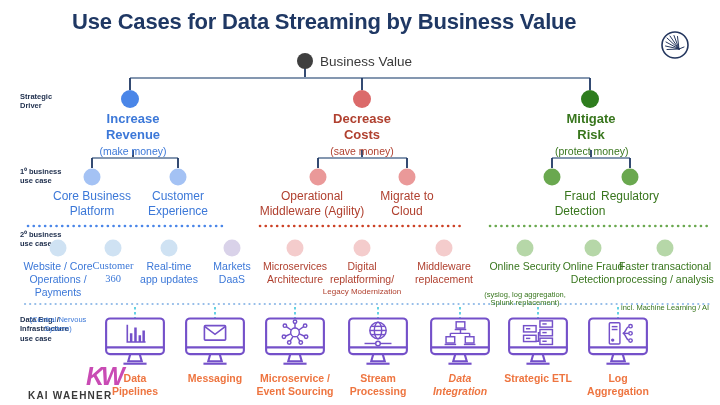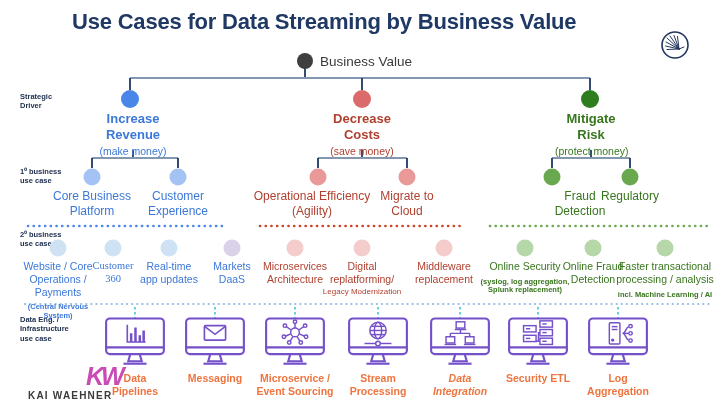--- a/index.html
+++ b/index.html
@@ -8,21 +8,21 @@
   .abs{position:absolute;}
   .title{font-size:22px;font-weight:700;color:#1f3864;letter-spacing:-0.2px;}
   .row-label{font-size:7.5px;font-weight:700;color:#21314f;white-space:pre-line;line-height:1.25;}
   .node-circle{position:absolute;border-radius:50%;transform:translate(-50%,-50%);}
   .lbl{position:absolute;transform:translateX(-50%);text-align:center;line-height:1.22;}
   .root-label{font-size:13.5px;color:#3a3a3a;font-weight:500;}
   .driver-name{font-size:13px;font-weight:600;line-height:1.25;}
   .driver-sub{font-size:10.5px;white-space:nowrap;margin-top:1px;}
   .p1{font-size:12px;font-weight:500;}
   .p2{font-size:10.5px;font-weight:500;}
-  .p2 .sub{font-size:7.5px;font-weight:700;line-height:1.15;margin-top:5px;}
+  .p2 .sub{font-size:7.5px;font-weight:400;line-height:1.15;margin-top:18px;}
   .p2 .sub2{font-size:8px;font-weight:500;line-height:1.15;margin-top:1px;}
   .blue{color:#3c78d8;} .red{color:#b0402f;} .green{color:#38761d;}
   .mon-lbl{font-size:10.5px;font-weight:600;color:#ee7540;}
   .kw-mono{font-size:25px;font-weight:700;font-style:italic;color:#c94bb4;letter-spacing:-3px;}
   .kw-name{font-size:10px;font-weight:600;color:#3a3a3a;letter-spacing:1.2px;}
   svg{display:block;}
 </style>
 </head>
 <body>
 
@@ -109,21 +109,21 @@
 
   <div class="node-circle" style="left:92px;top:177px;width:17px;height:17px;background:#a4c2f4;"></div>
   <div class="node-circle" style="left:178px;top:177px;width:17px;height:17px;background:#a4c2f4;"></div>
   <div class="node-circle" style="left:318px;top:177px;width:17px;height:17px;background:#ea9999;"></div>
   <div class="node-circle" style="left:407px;top:177px;width:17px;height:17px;background:#ea9999;"></div>
   <div class="node-circle" style="left:552px;top:177px;width:17px;height:17px;background:#6aa84f;"></div>
   <div class="node-circle" style="left:630px;top:177px;width:17px;height:17px;background:#6aa84f;"></div>
 
   <div class="lbl p1 blue" style="left:92px;top:189px;width:92px;">Core Business Platform</div>
   <div class="lbl p1 blue" style="left:178px;top:189px;width:80px;">Customer Experience</div>
-  <div class="lbl p1 red" style="left:312px;top:189px;width:118px;">Operational Efficiency (Agility)</div>
+  <div class="lbl p1 red" style="left:312px;top:189px;width:118px;">Operational Middleware (Agility)</div>
   <div class="lbl p1 red" style="left:407px;top:189px;width:66px;">Migrate to Cloud</div>
   <div class="lbl p1 green" style="left:552px;top:189px;width:62px;margin-left:28px;">Fraud Detection</div>
   <div class="lbl p1 green" style="left:630px;top:189px;width:82px;">Regulatory</div>
 
   <div class="node-circle" style="left:58px;top:248px;width:17px;height:17px;background:#cfe2f3;"></div>
   <div class="node-circle" style="left:113px;top:248px;width:17px;height:17px;background:#cfe2f3;"></div>
   <div class="node-circle" style="left:169px;top:248px;width:17px;height:17px;background:#cfe2f3;"></div>
   <div class="node-circle" style="left:232px;top:248px;width:17px;height:17px;background:#d9d2e9;"></div>
   <div class="node-circle" style="left:295px;top:248px;width:17px;height:17px;background:#f4cccc;"></div>
   <div class="node-circle" style="left:362px;top:248px;width:17px;height:17px;background:#f4cccc;"></div>
@@ -284,19 +284,19 @@
       <path d="M37,17 C40,17 40,23 43,24"></path>
         <circle cx="45" cy="24.5" r="1.8"></circle>
     </g>
   </svg>
 
   <div class="lbl mon-lbl" style="left:135px;top:372px;width:56px;">Data Pipelines</div>
   <div class="lbl mon-lbl" style="left:215px;top:372px;width:80px;">Messaging</div>
   <div class="lbl mon-lbl" style="left:295px;top:372px;width:90px;">Microservice / Event Sourcing</div>
   <div class="lbl mon-lbl" style="left:378px;top:372px;width:70px;">Stream Processing</div>
   <div class="lbl mon-lbl" style="left:460px;top:372px;width:70px;font-style:italic;">Data Integration</div>
-  <div class="lbl mon-lbl" style="left:538px;top:372px;width:70px;">Security ETL</div>
+  <div class="lbl mon-lbl" style="left:538px;top:372px;width:70px;">Strategic ETL</div>
   <div class="lbl mon-lbl" style="left:618px;top:372px;width:80px;">Log Aggregation</div>
 
   <div class="abs kw-mono" style="left:86px;top:362px;">KW</div>
   <div class="abs kw-name" style="left:28px;top:390px;">KAI WAEHNER</div>
 
 </div>
 
 </body></html>

